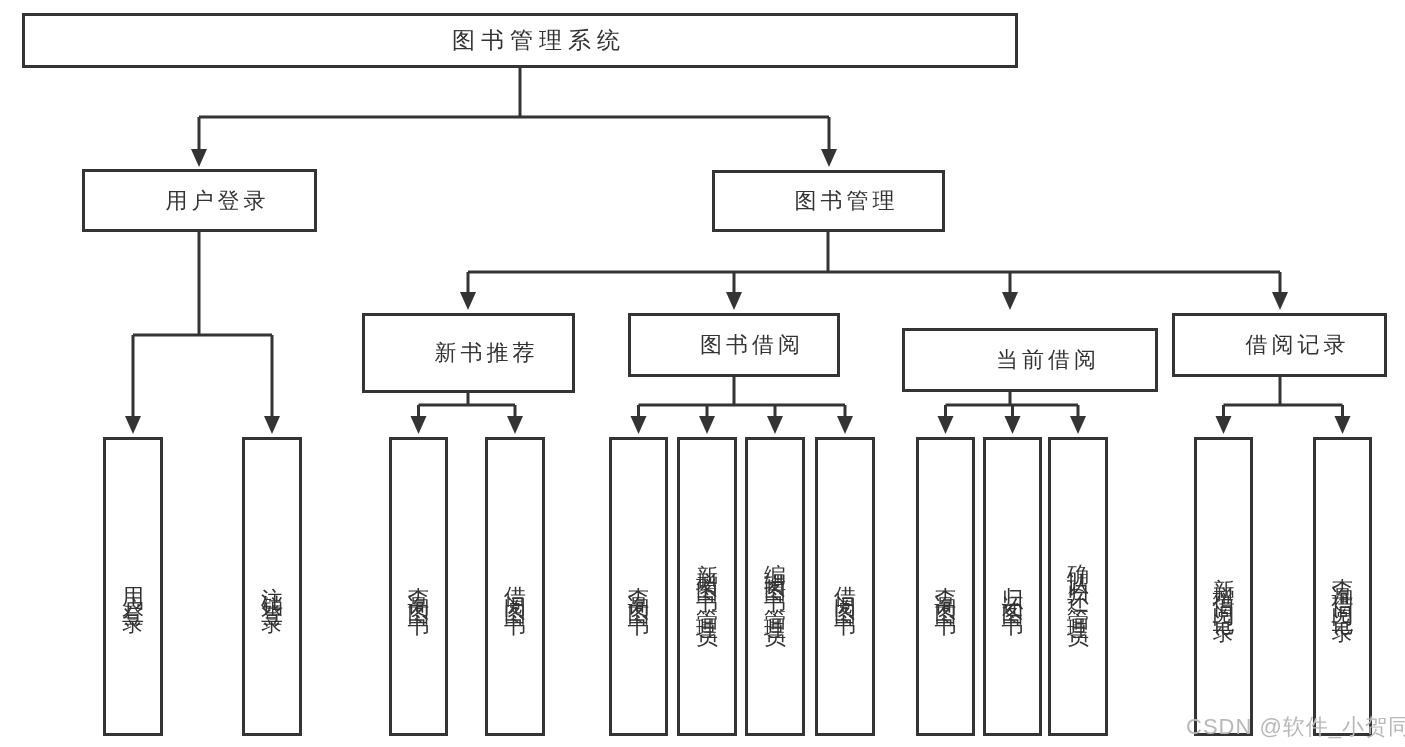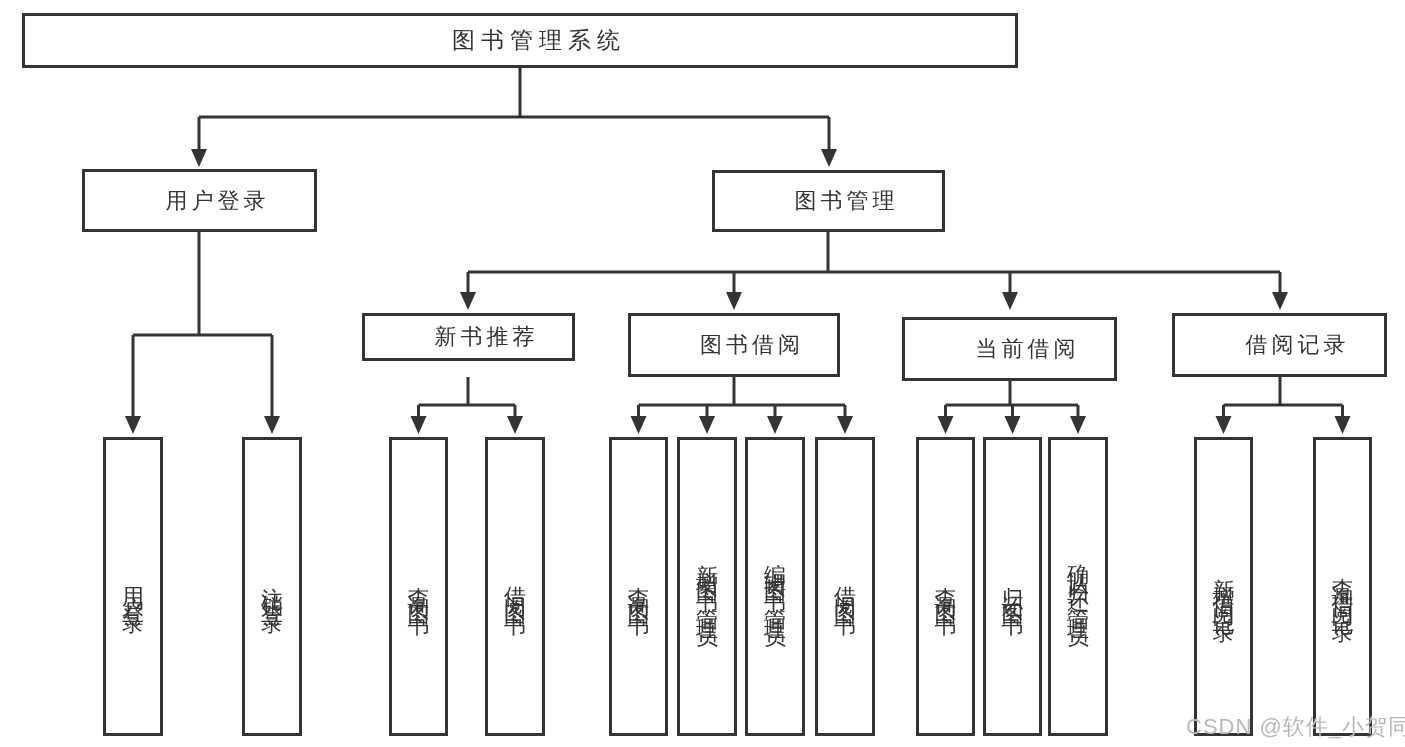--- a/index.html
+++ b/index.html
@@ -70,27 +70,27 @@
     <span>图书管理系统</span>
   </div>
 
   <div class="node n-h" style="left:82px;top:169px;width:235px;height:63px;">
     <span>用户登录</span>
   </div>
   <div class="node n-h" style="left:712px;top:170px;width:233px;height:62px;text-align:center;">
     <span>图书管理</span>
   </div>
 
-  <div class="node n-h" style="left:362px;top:313px;width:213px;height:48px;">
+  <div class="node n-h" style="left:362px;top:313px;width:213px;height:80px;">
     <span>新书推荐</span>
   </div>
   <div class="node n-h" style="left:628px;top:313px;width:212px;height:64px;">
     <span>图书借阅</span>
   </div>
-  <div class="node n-h" style="left:902px;top:317px;width:215px;height:64px;">
+  <div class="node n-h" style="left:902px;top:328px;width:256px;height:64px;">
     <span>当前借阅</span>
   </div>
   <div class="node n-h" style="left:1172px;top:313px;width:215px;height:64px;">
     <span>借阅记录</span>
   </div>
 
   <div class="node n-v" style="left:103px;top:437px;width:60px;height:299px;">
     <span>用户登录</span>
   </div>
   <div class="node n-v" style="left:242px;top:437px;width:60px;height:299px;">

